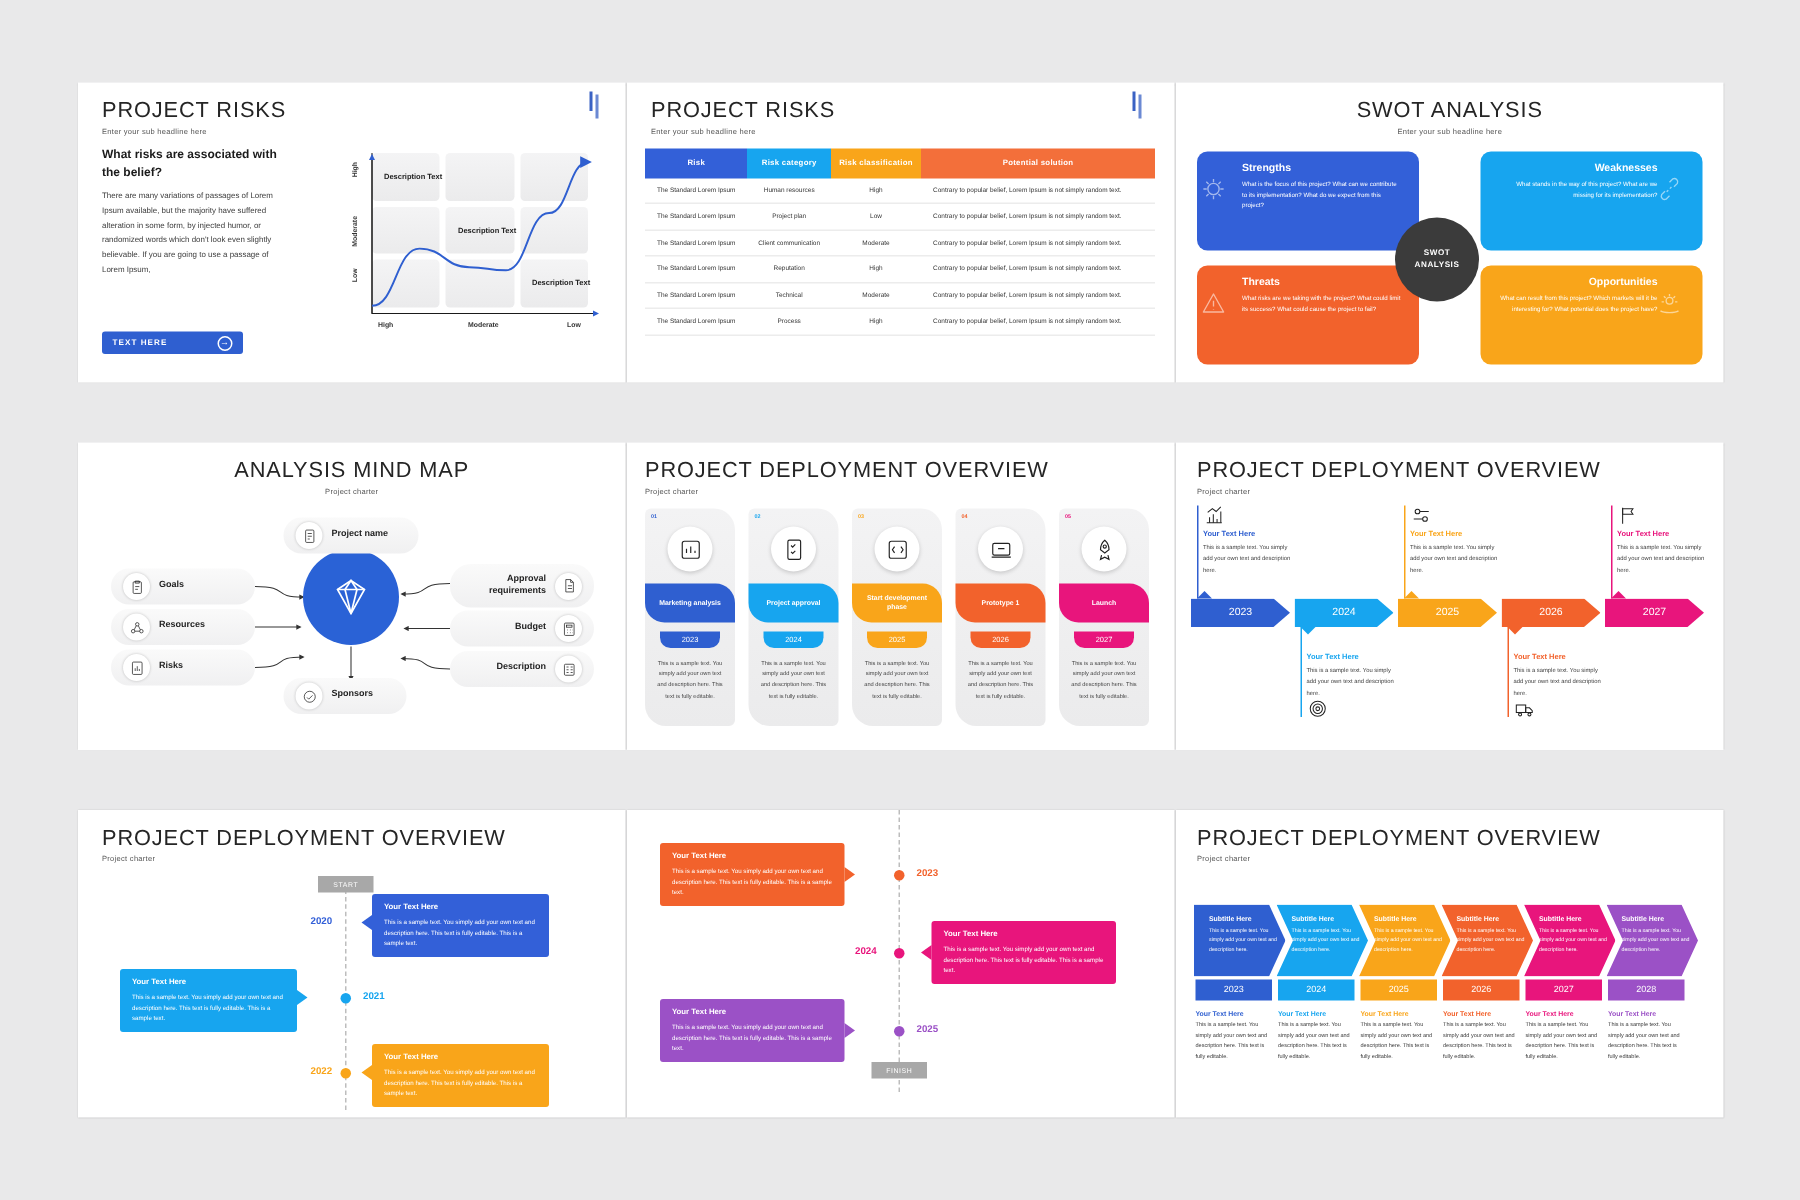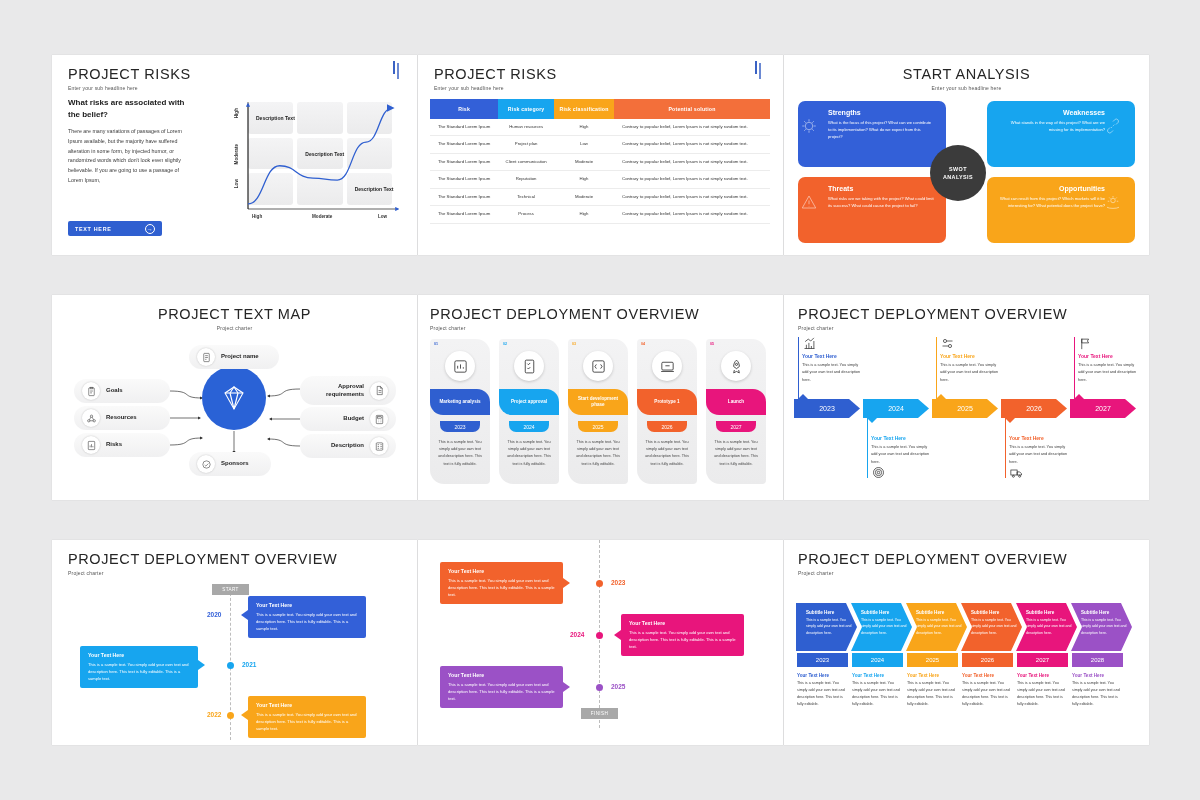--- a/index.html
+++ b/index.html
@@ -239,21 +239,21 @@
             <td>Process</td>
             <td>High</td>
             <td class="sol">Contrary to popular belief, Lorem Ipsum is not simply random text.</td>
           </tr>
         </tbody>
     </table>
   </div>
 
   <div class="slide" id="s3">
     <div class="hdr">
-      <div class="slide-title">START ANALYSIS</div>
+      <div class="slide-title">SWOT ANALYSIS</div>
       <div class="slide-sub">Enter your sub headline here</div>
     </div>
     <div id="s3quads">
         <div class="quad" style="left: 14px; top: 46px; background: rgb(51, 96, 216); text-align: left; padding-left: 30px; padding-right: 12px;">
           <div class="qt">Strengths</div>
           <div class="qb">What is the focus of this project? What can we contribute to its implementation? What do we expect from this project?</div>
         </div>
         <svg width="18" height="18" viewBox="0 0 24 24" class="qicon" style="position: absolute; left: 16px; top: 62px;">
           <g fill="none" stroke="#fff" stroke-width="1.2">
             <circle cx="12" cy="12" r="5"></circle>
@@ -294,21 +294,21 @@
         </svg>
       </div>
     <div class="center">
       <div>SWOT</div>
       <div>ANALYSIS</div>
     </div>
   </div>
 
   <div class="slide" id="s4">
     <div class="hdr">
-      <div class="slide-title">PROJECT TEXT MAP</div>
+      <div class="slide-title">ANALYSIS MIND MAP</div>
       <div class="slide-sub">Project charter</div>
     </div>
     <svg id="s4lines" style="position:absolute;left:0;top:0;" width="365" height="200">
         <defs>
           <marker id="mm" markerWidth="5" markerHeight="5" refX="3.5" refY="2.5" orient="auto">
             <path d="M0,0 L5,2.5 L0,5 z" fill="#333"></path>
           </marker>
         </defs>
         <path d="M118,96 C142,96 128,103 150,103" stroke="#333" fill="none" stroke-width="0.7" marker-end="url(#mm)"></path>
         <path d="M118,123 L148,123" stroke="#333" fill="none" stroke-width="0.7" marker-end="url(#mm)"></path>

